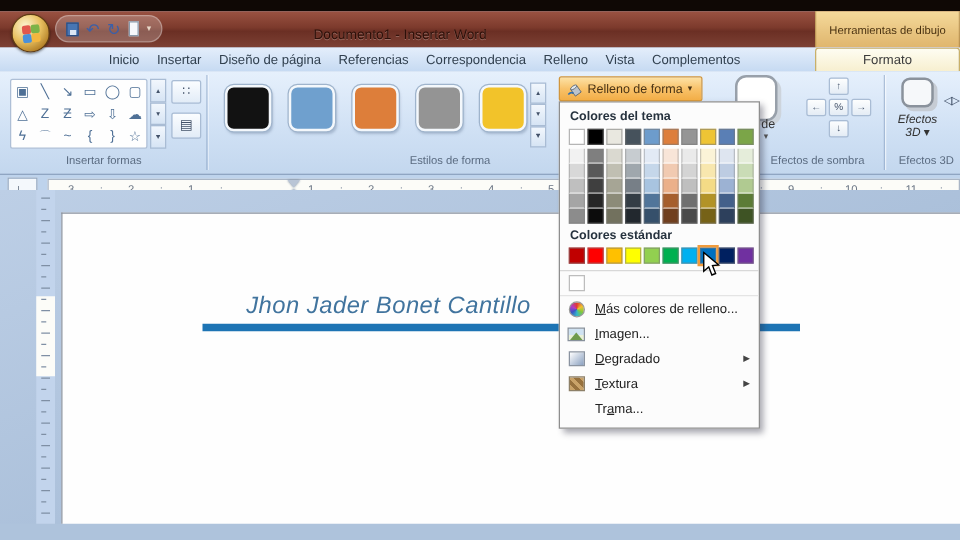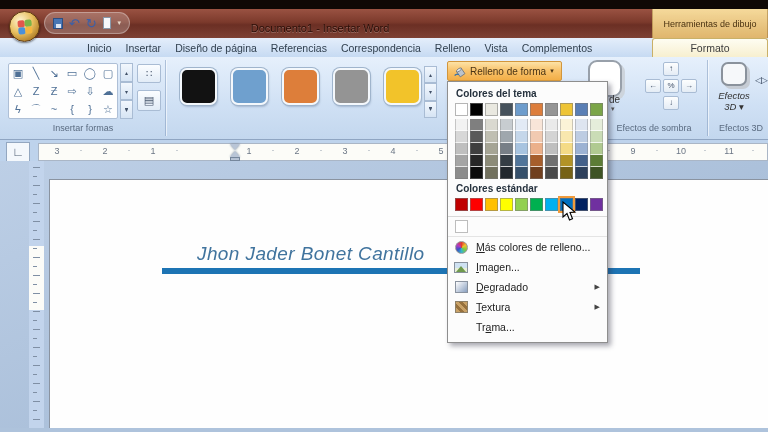--- a/index.html
+++ b/index.html
@@ -80,21 +80,21 @@
     border:1px solid #aab6c6;}
   .rnum{position:absolute;top:2px;font-size:9px;color:#6b7685;transform:translateX(-50%);}
   .rdot{position:absolute;top:1px;font-size:9px;color:#8b97a6;transform:translateX(-50%);}
   #indent-markers{position:absolute;left:190px;top:0px;width:12px;height:18px;}
   #fl-indent{width:0;height:0;border-left:5px solid transparent;border-right:5px solid transparent;
     border-top:6px solid #b9c5d6;margin:0 auto;filter:drop-shadow(0 0 1px #76879c);}
   #hang-indent{width:0;height:0;border-left:5px solid transparent;border-right:5px solid transparent;
     border-bottom:6px solid #b9c5d6;margin:1px auto 0;filter:drop-shadow(0 0 1px #76879c);}
   #left-indent-box{width:10px;height:4px;background:#b9c5d6;border:1px solid #76879c;margin:0 auto;}
   
-  #docarea{position:absolute;left:0;top:161px;width:768px;height:267px;
+  #docarea{position:absolute;left:0;top:152px;width:768px;height:267px;
     background:linear-gradient(160deg,#bdcfe6,#a6bcd7 70%);}
   #vruler{position:absolute;left:29px;top:0;width:15px;height:267px;background:#c2d4ec;}
   #vruler-white{position:absolute;left:0;top:85px;width:15px;height:64px;background:#fcfcf8;}
   .vtick{position:absolute;left:4px;height:1px;background:#7f8fa4;}
   #page{position:absolute;left:49px;top:18px;width:719px;height:249px;background:#fefefe;
     border-left:1px solid #7e8causes;border:1px solid #8a93a0;border-right:none;border-bottom:none;}
   #doc-text{position:absolute;left:147px;top:63px;font-size:19px;font-style:italic;color:#41749e;letter-spacing:.4px;}
   #doc-line{position:absolute;left:112px;top:88px;width:478px;height:6px;background:linear-gradient(#2e86c4,#1767a2);}
   
   #dropdown{position:absolute;left:447px;top:81px;width:161px;height:262px;background:#fcfcfc;
@@ -214,20 +214,21 @@
         <div class="style-swatch" style="left: 333px; background: rgb(148, 148, 148);"></div>
         <div class="style-swatch" style="left: 384px; background: rgb(242, 195, 42);"></div>
       </div>
     <div class="mini-scroll" style="left:424px;top:9px;position:absolute;height:52px">
       <span>▴</span>
       <span>▾</span>
       <span class="more">
           <i>▾</i>
         </span>
     </div>
+    <div class="grouplabel" style="left:280px;width:160px">Estilos de forma</div>
 
     <div id="big-shadow-style"></div>
     <div id="shadow-frag">
       <span>de</span>
       <span class="fragcaret">▾</span>
     </div>
     <div class="nudge" style="left:663px;top:5px">↑</div>
     <div class="nudge" style="left:645px;top:22px">←</div>
     <div class="nudge" style="left:663px;top:22px">%</div>
     <div class="nudge" style="left:681px;top:22px">→</div>

